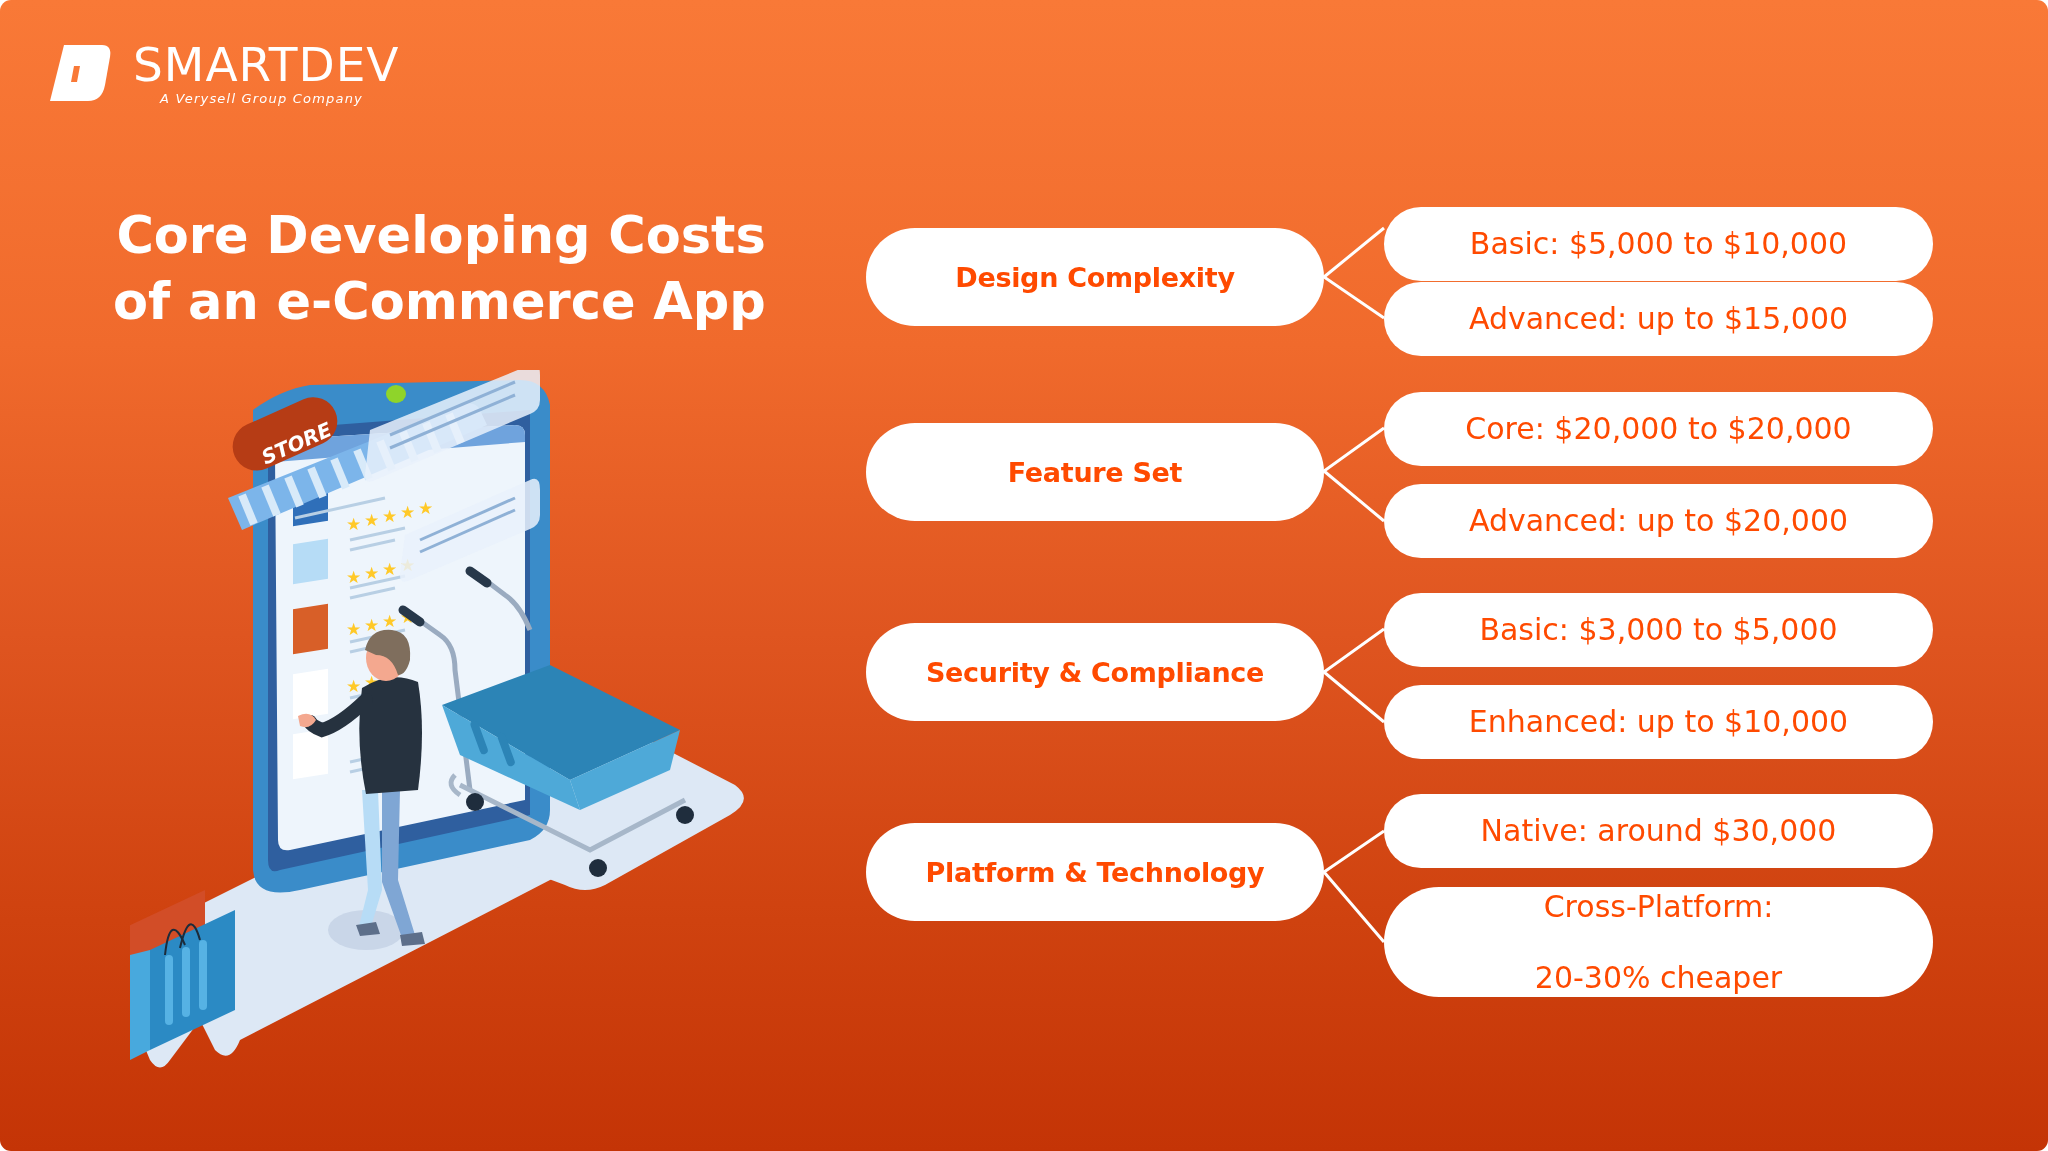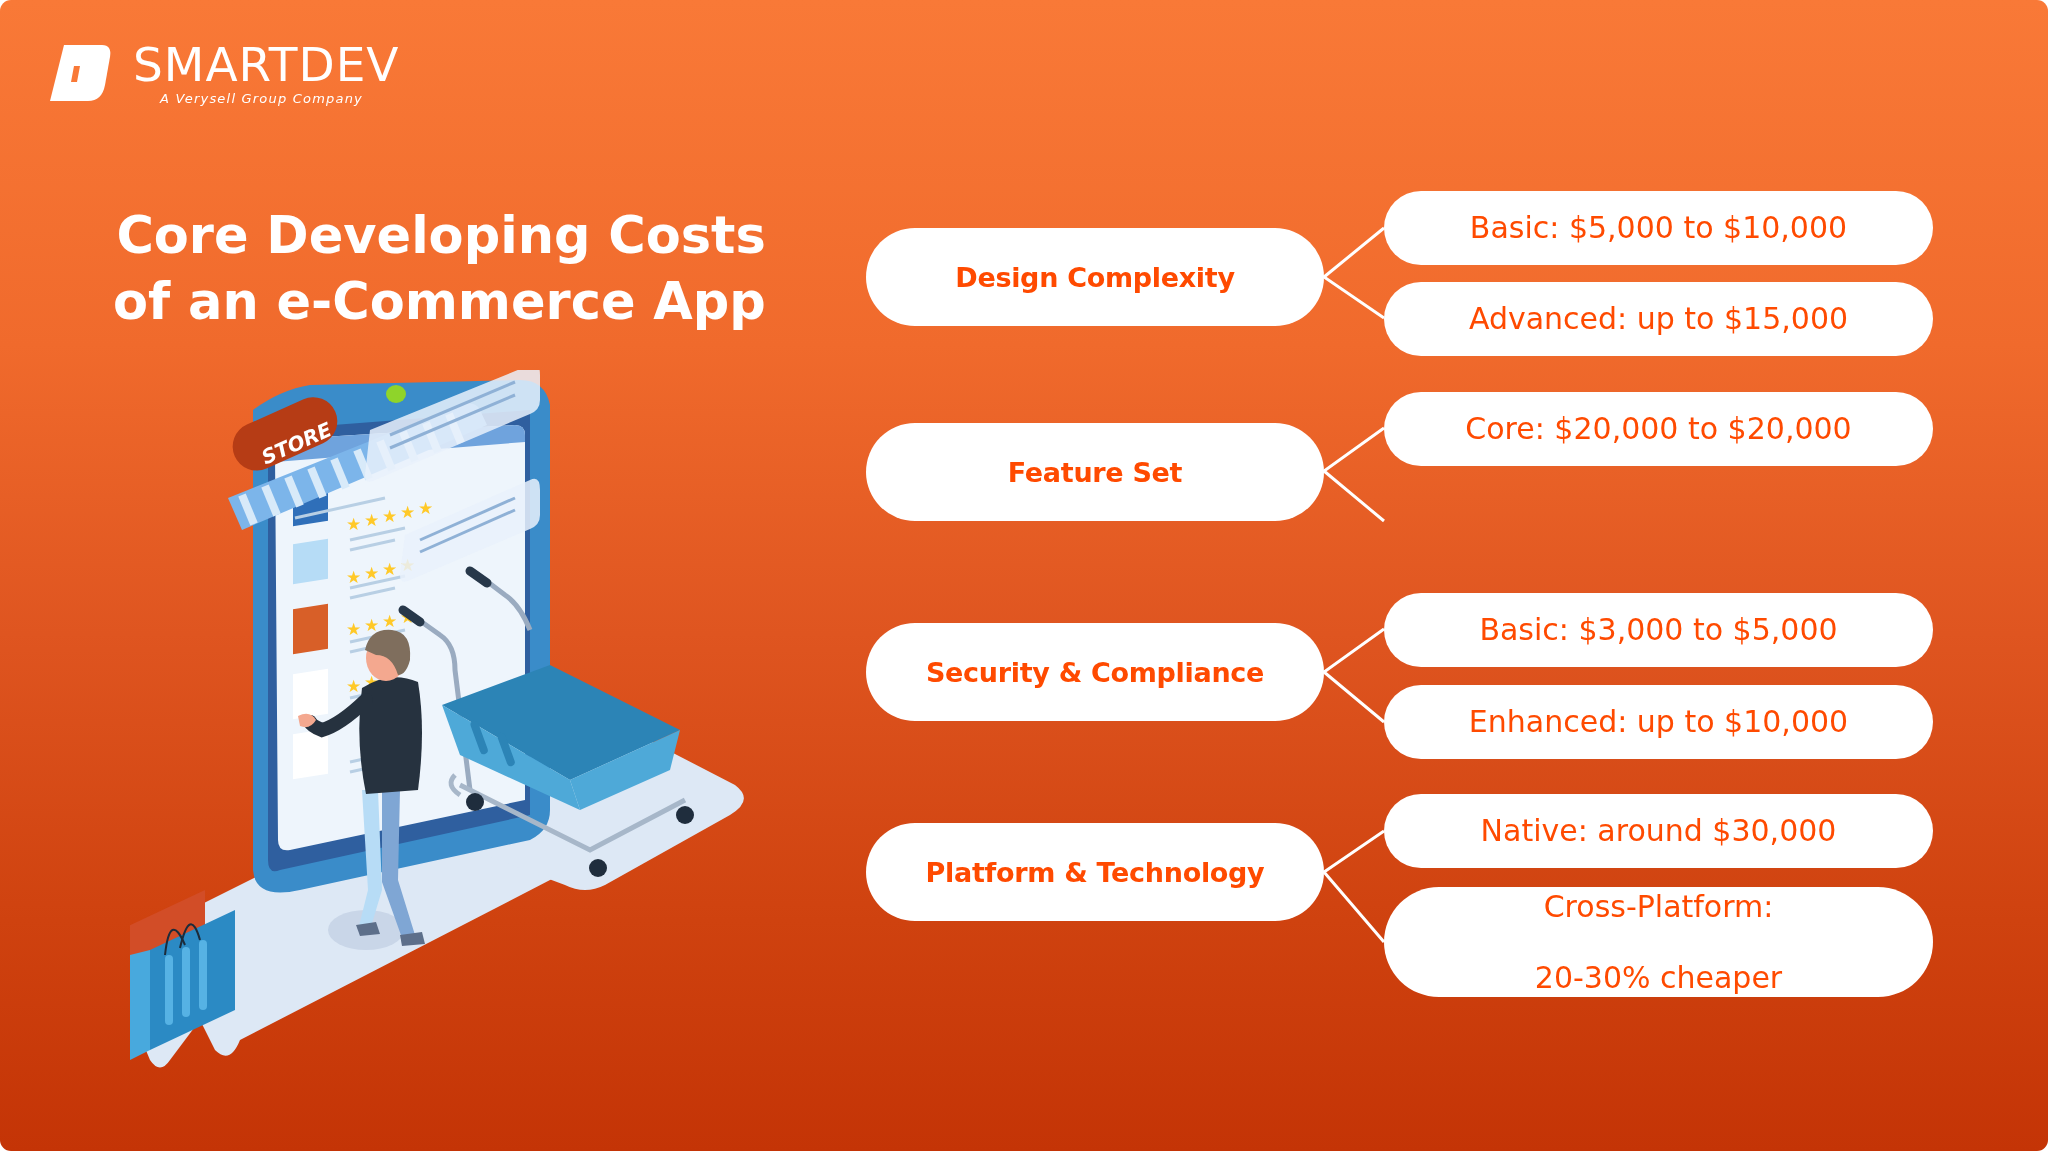--- a/index.html
+++ b/index.html
@@ -192,25 +192,26 @@
   <svg class="connectors" viewBox="0 0 2048 1151">
     <g stroke="#ffffff" stroke-width="3" fill="none">
       <polyline points="1384,228 1324,277 1384,318"></polyline>
       <polyline points="1384,428 1324,471 1384,521"></polyline>
       <polyline points="1384,629 1324,672 1384,722"></polyline>
       <polyline points="1384,831 1324,872 1384,942"></polyline>
     </g>
   </svg>
 
   <div class="pill pill-main" style="top:228px">Design Complexity</div>
-  <div class="pill pill-sub" style="top:191px">Basic: $5,000 to $10,000</div>
+  <div class="pill pill-sub" style="top:207px">Basic: $5,000 to $10,000</div>
   <div class="pill pill-sub" style="top:282px">Advanced: up to $15,000</div>
 
   <div class="pill pill-main" style="top:423px">Feature Set</div>
   <div class="pill pill-sub" style="top:392px">Core: $20,000 to $20,000</div>
+  <div class="pill pill-sub" style="top:484px">Advanced: up to $20,000</div>
 
   <div class="pill pill-main" style="top:623px">Security &amp; Compliance</div>
   <div class="pill pill-sub" style="top:593px">Basic: $3,000 to $5,000</div>
   <div class="pill pill-sub" style="top:685px">Enhanced: up to $10,000</div>
 
   <div class="pill pill-main" style="top:823px">Platform &amp; Technology</div>
   <div class="pill pill-sub" style="top:794px">Native: around $30,000</div>
   <div class="pill pill-sub tall" style="top:887px">
     <span>Cross-Platform:</span>
     <span>20-30% cheaper</span>

